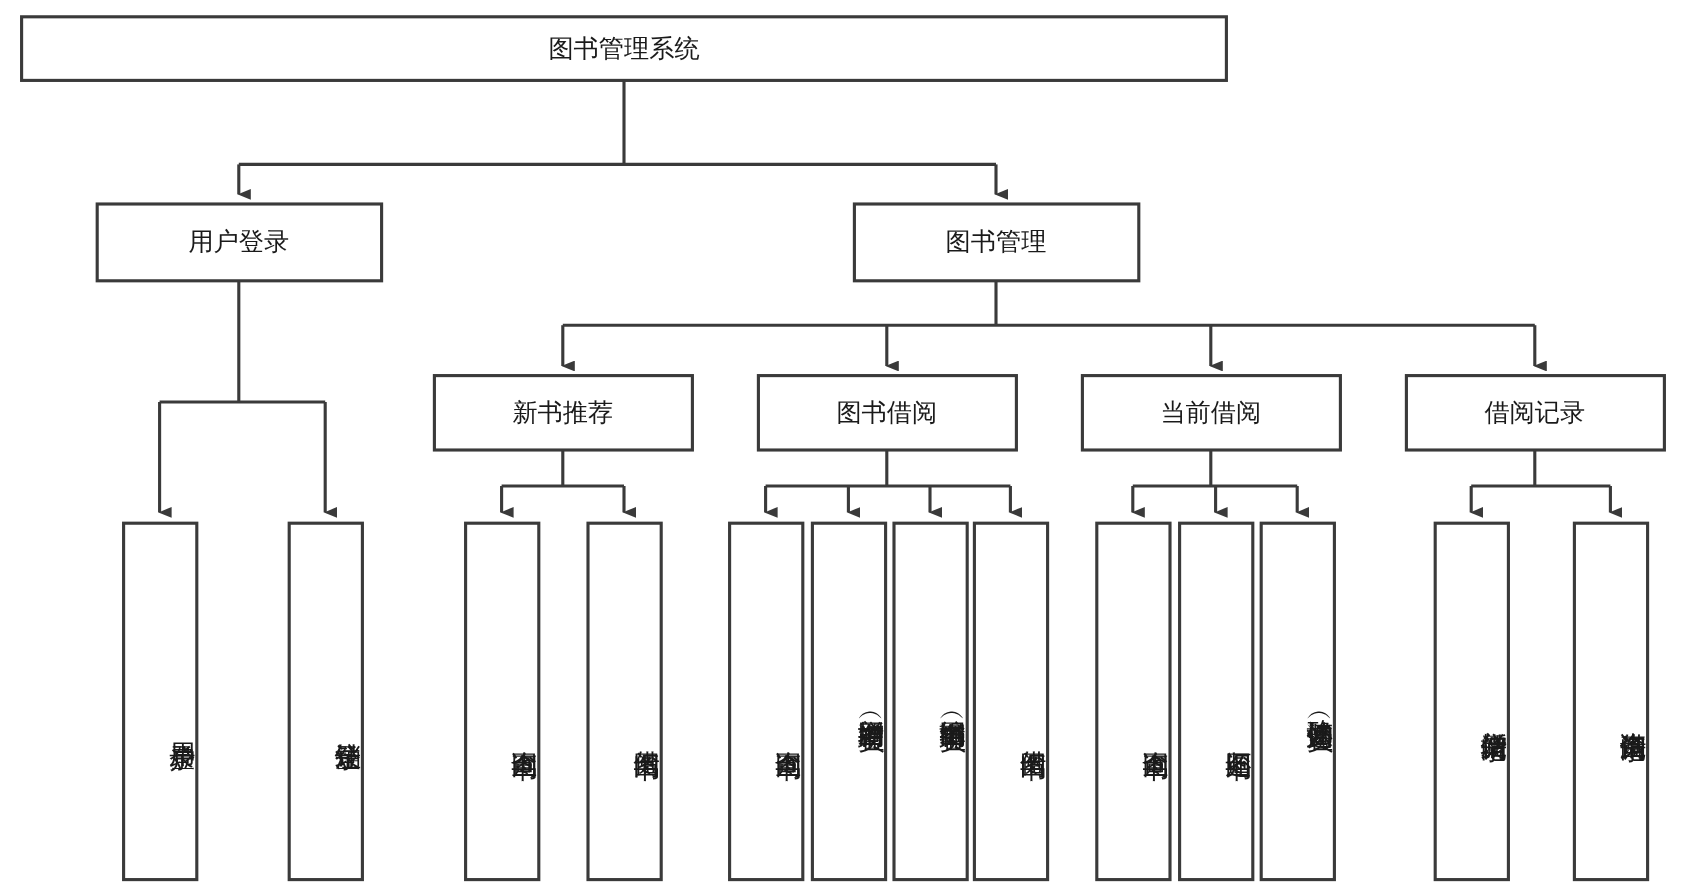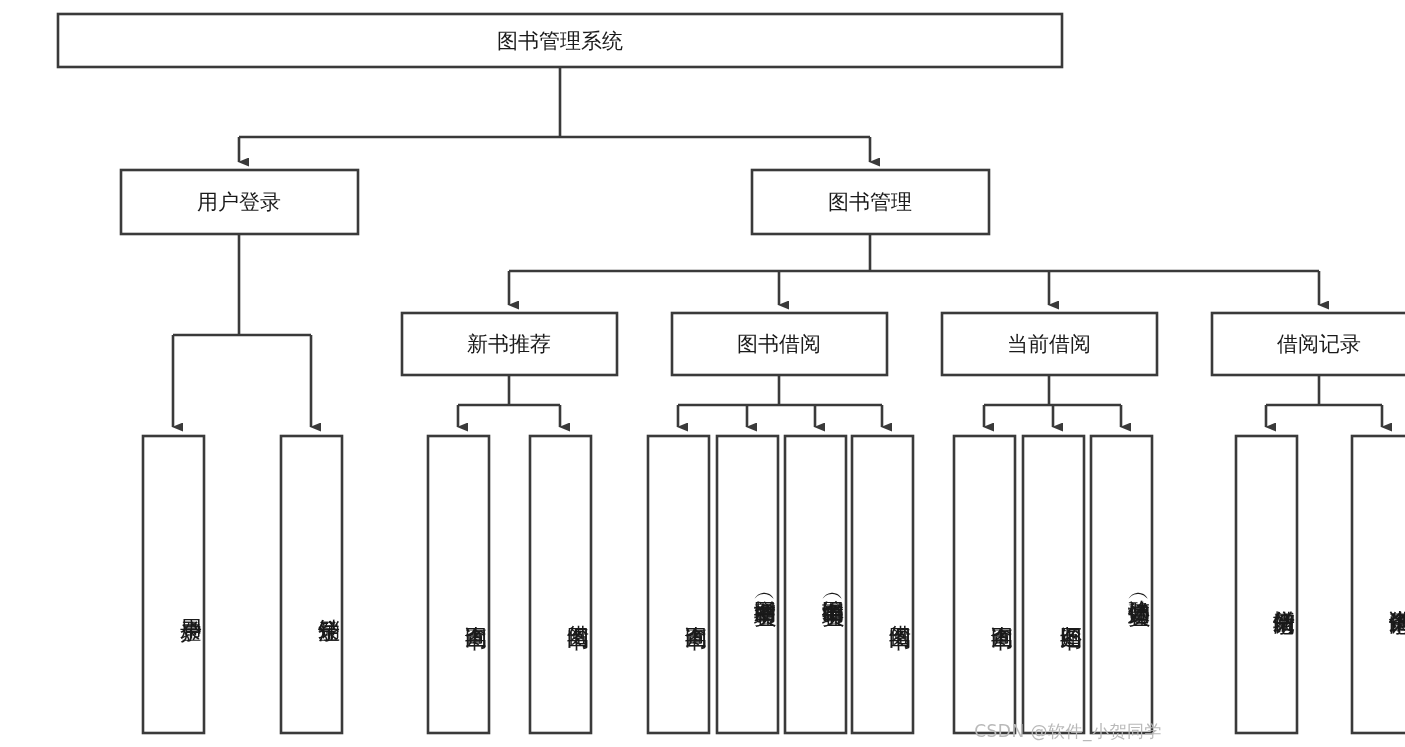--- a/index.html
+++ b/index.html
@@ -11,21 +11,20 @@
     width: 1405px;
     height: 747px;
     font-family: "DejaVu Sans", "Liberation Sans", sans-serif;
     overflow: hidden;
     position: relative;
   }
   #diagram-root {
     position: relative;
     width: 1130px;
     height: 747px;
-    margin-left: 40px;
   }
   svg.diagram-svg {
     position: absolute;
     top: 0;
     left: 0;
     width: 1405px;
     height: 747px;
   }
   .node-box {
     fill: #ffffff;
@@ -173,14 +172,13 @@
   <div class="leaf-label" style="left:745px; top:441px; width:61px; height:290px;">编辑图书（管理员）</div>
   <div class="leaf-label" style="left:812px; top:492px; width:61px; height:236px;">借阅图书</div>
 
   <div class="leaf-label" style="left:914px; top:492px; width:61px; height:236px;">查询图书</div>
   <div class="leaf-label" style="left:983px; top:492px; width:61px; height:236px;">归还图书</div>
   <div class="leaf-label" style="left:1051px; top:441px; width:61px; height:290px;">确认归还（管理员）</div>
 
   <div class="leaf-label" style="left:1196px; top:462px; width:61px; height:266px;">新增借阅记录</div>
   <div class="leaf-label" style="left:1312px; top:462px; width:61px; height:266px;">查询借阅记录</div>
 
-  <div class="watermark">CSDN @软件_小贺同学</div>
 </div>
 
 </body></html>

